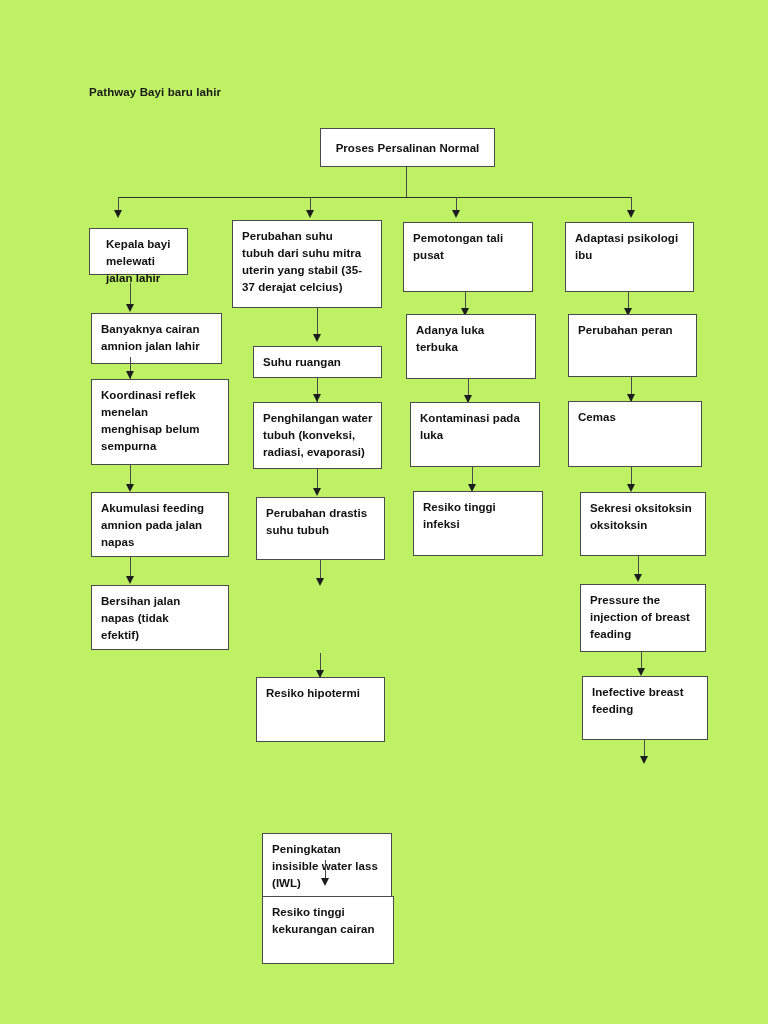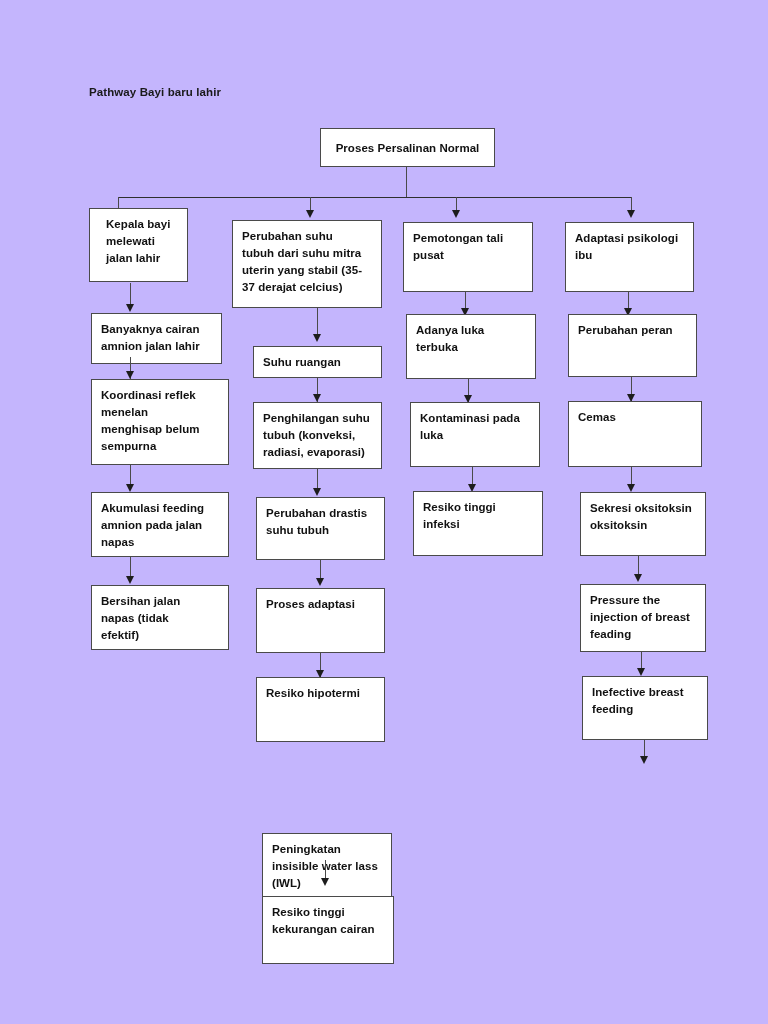--- a/index.html
+++ b/index.html
@@ -5,21 +5,21 @@
 <style>
   html, body {
     margin: 0;
     padding: 0;
     background: #ffffff;
   }
   #page {
     position: relative;
     width: 768px;
     height: 1024px;
-    background: #c4b5fd;
+    background: #bef264;
     font-family: "Liberation Sans", sans-serif;
     overflow: hidden;
   }
   #doc-title {
     position: absolute;
     left: 89px;
     top: 86px;
     font-size: 11.5px;
     font-weight: 700;
     color: #1a1a1a;
@@ -86,21 +86,21 @@
 
   <div class="vline" style="left:310px; top:197px; height:14px;"></div>
   <div class="arrowhead" style="left:306px; top:210px;"></div>
 
   <div class="vline" style="left:456px; top:197px; height:14px;"></div>
   <div class="arrowhead" style="left:452px; top:210px;"></div>
 
   <div class="vline" style="left:631px; top:197px; height:14px;"></div>
   <div class="arrowhead" style="left:627px; top:210px;"></div>
 
-  <div class="node" style="left:89px; top:208px; width:99px; height:74px;padding-left:16px;">
+  <div class="node" style="left:89px; top:228px; width:99px; height:47px;padding-left:16px;">
     <span class="ln">Kepala bayi</span>
     <span class="ln">melewati</span>
     <span class="ln">jalan lahir</span>
   </div>
   <div class="vline" style="left:130px; top:283px; height:22px;"></div>
   <div class="arrowhead" style="left:126px; top:304px;"></div>
 
   <div class="node" style="left:91px; top:313px; width:131px; height:51px;">
     <span class="ln">Banyaknya cairan</span>
     <span class="ln">amnion jalan lahir</span>
@@ -140,37 +140,34 @@
   <div class="vline" style="left:317px; top:308px; height:28px;"></div>
   <div class="arrowhead" style="left:313px; top:334px;"></div>
 
   <div class="node" style="left:253px; top:346px; width:129px; height:32px;">
     <span class="ln">Suhu ruangan</span>
   </div>
   <div class="vline" style="left:317px; top:378px; height:24px;"></div>
   <div class="arrowhead" style="left:313px; top:394px;"></div>
 
   <div class="node" style="left:253px; top:402px; width:129px; height:67px;">
-    <span class="ln">Penghilangan suhu</span>
+    <span class="ln">Penghilangan water</span>
     <span class="ln">tubuh (konveksi,</span>
     <span class="ln">radiasi, evaporasi)</span>
   </div>
   <div class="vline" style="left:317px; top:469px; height:24px;"></div>
   <div class="arrowhead" style="left:313px; top:488px;"></div>
 
   <div class="node" style="left:256px; top:497px; width:129px; height:63px;">
     <span class="ln">Perubahan drastis</span>
     <span class="ln">suhu tubuh</span>
   </div>
   <div class="vline" style="left:320px; top:560px; height:24px;"></div>
   <div class="arrowhead" style="left:316px; top:578px;"></div>
 
-  <div class="node" style="left:256px; top:588px; width:129px; height:65px;">
-    <span class="ln">Proses adaptasi</span>
-  </div>
   <div class="vline" style="left:320px; top:653px; height:24px;"></div>
   <div class="arrowhead" style="left:316px; top:670px;"></div>
 
   <div class="node" style="left:256px; top:677px; width:129px; height:65px;">
     <span class="ln">Resiko hipotermi</span>
   </div>
 
   <div class="node" style="left:403px; top:222px; width:130px; height:70px;">
     <span class="ln">Pemotongan tali</span>
     <span class="ln">pusat</span>

